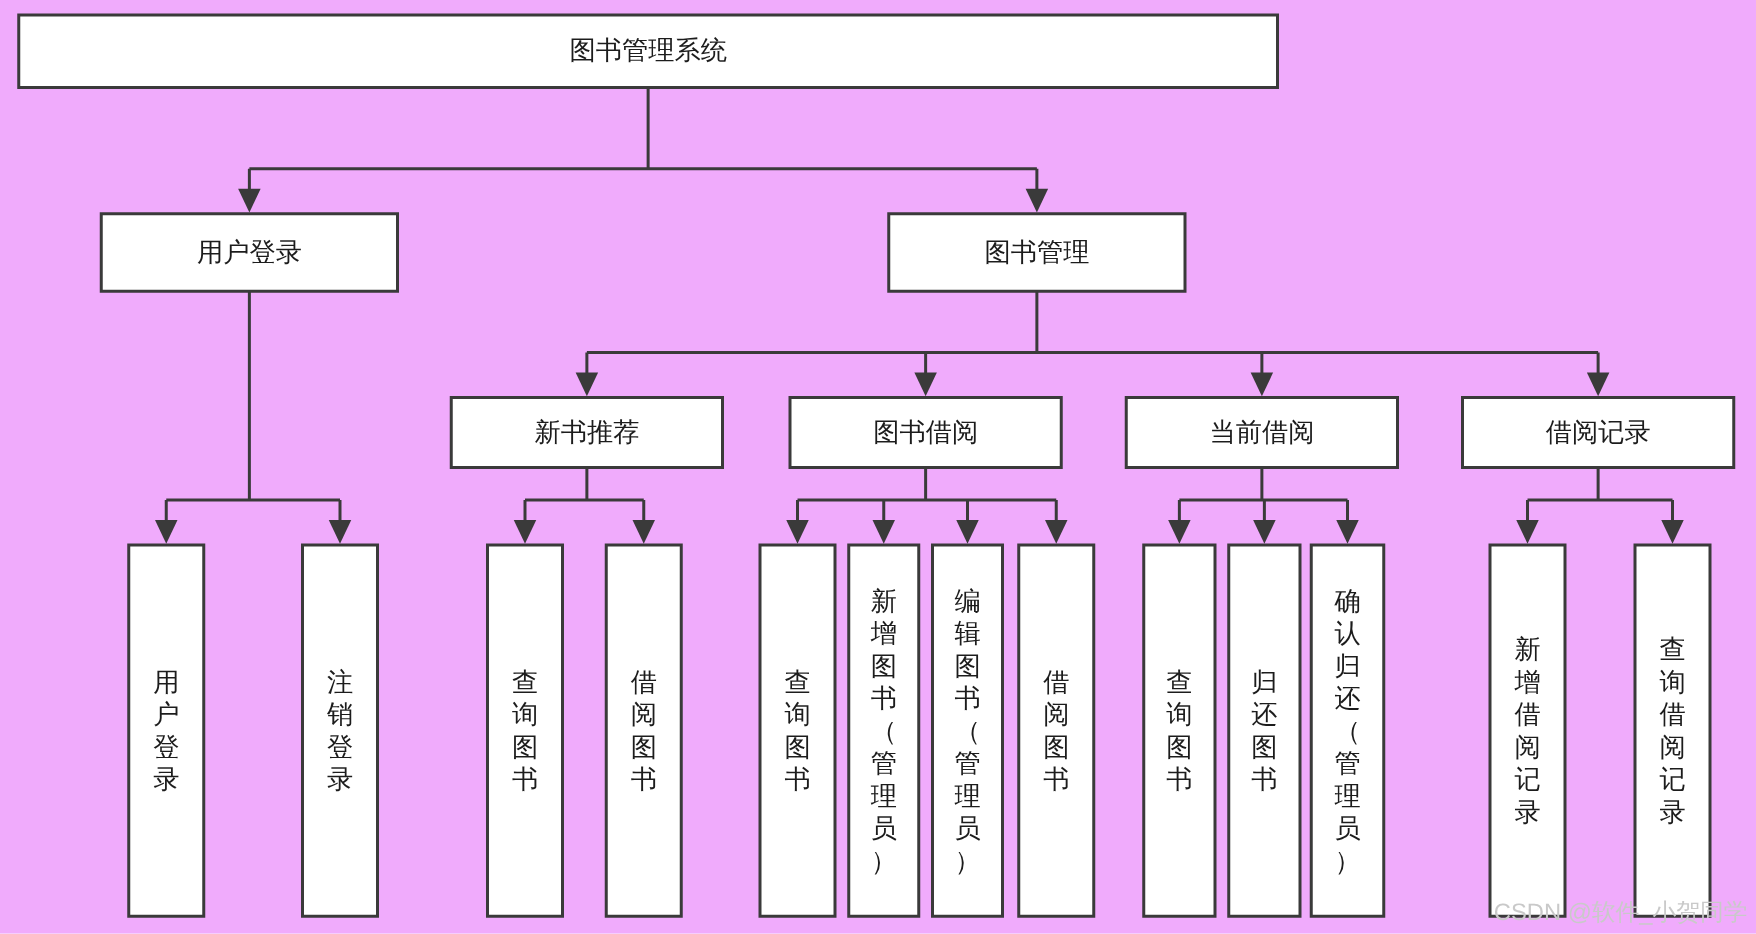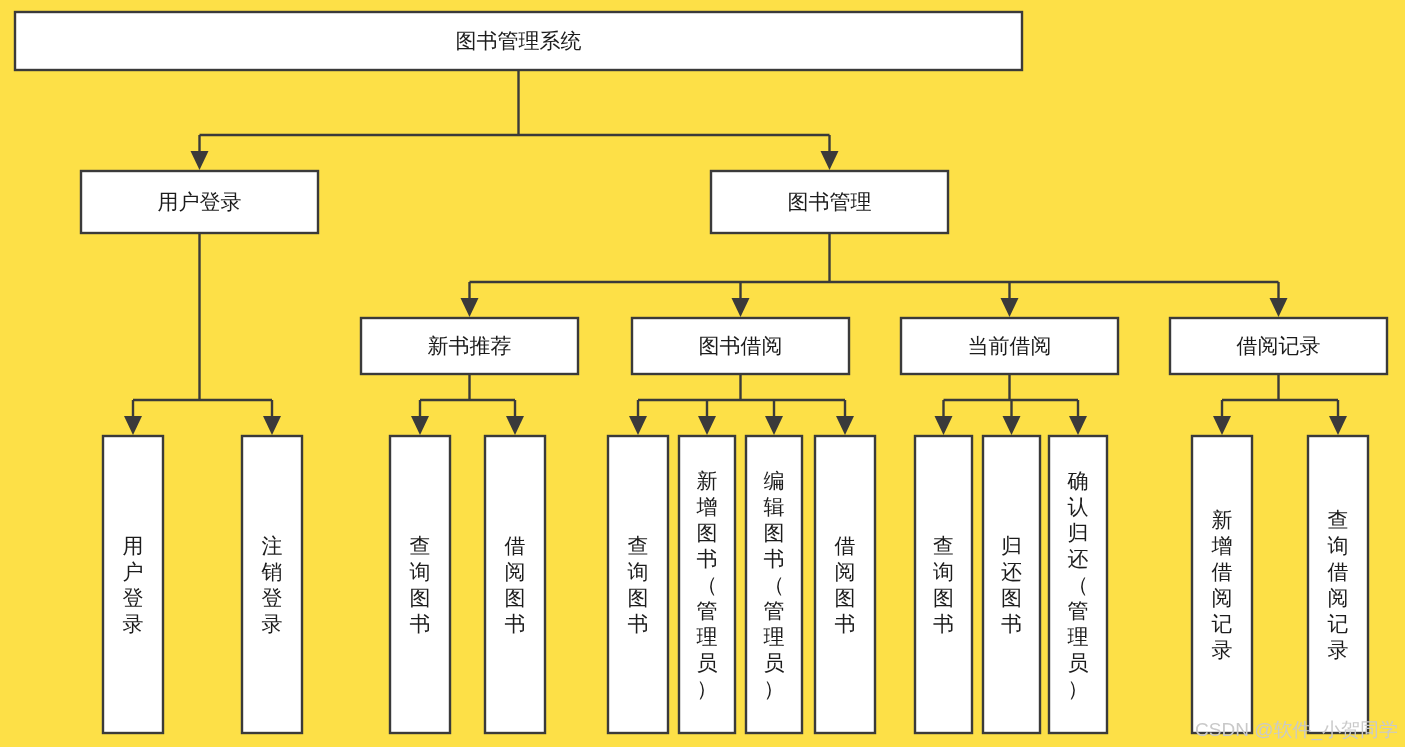--- a/index.html
+++ b/index.html
@@ -7,21 +7,21 @@
     padding: 0;
     background: #ffffff;
   }
   body {
     font-family: "Liberation Sans", "DejaVu Sans", sans-serif;
   }
   #diagram-root {
     position: relative;
     width: 1405px;
     height: 747px;
-    background: #fde047;
+    background: #f0abfc;
     overflow: hidden;
   }
   svg.canvas {
     position: absolute;
     left: 0;
     top: 0;
     width: 1405px;
     height: 747px;
   }
   .node-box {

